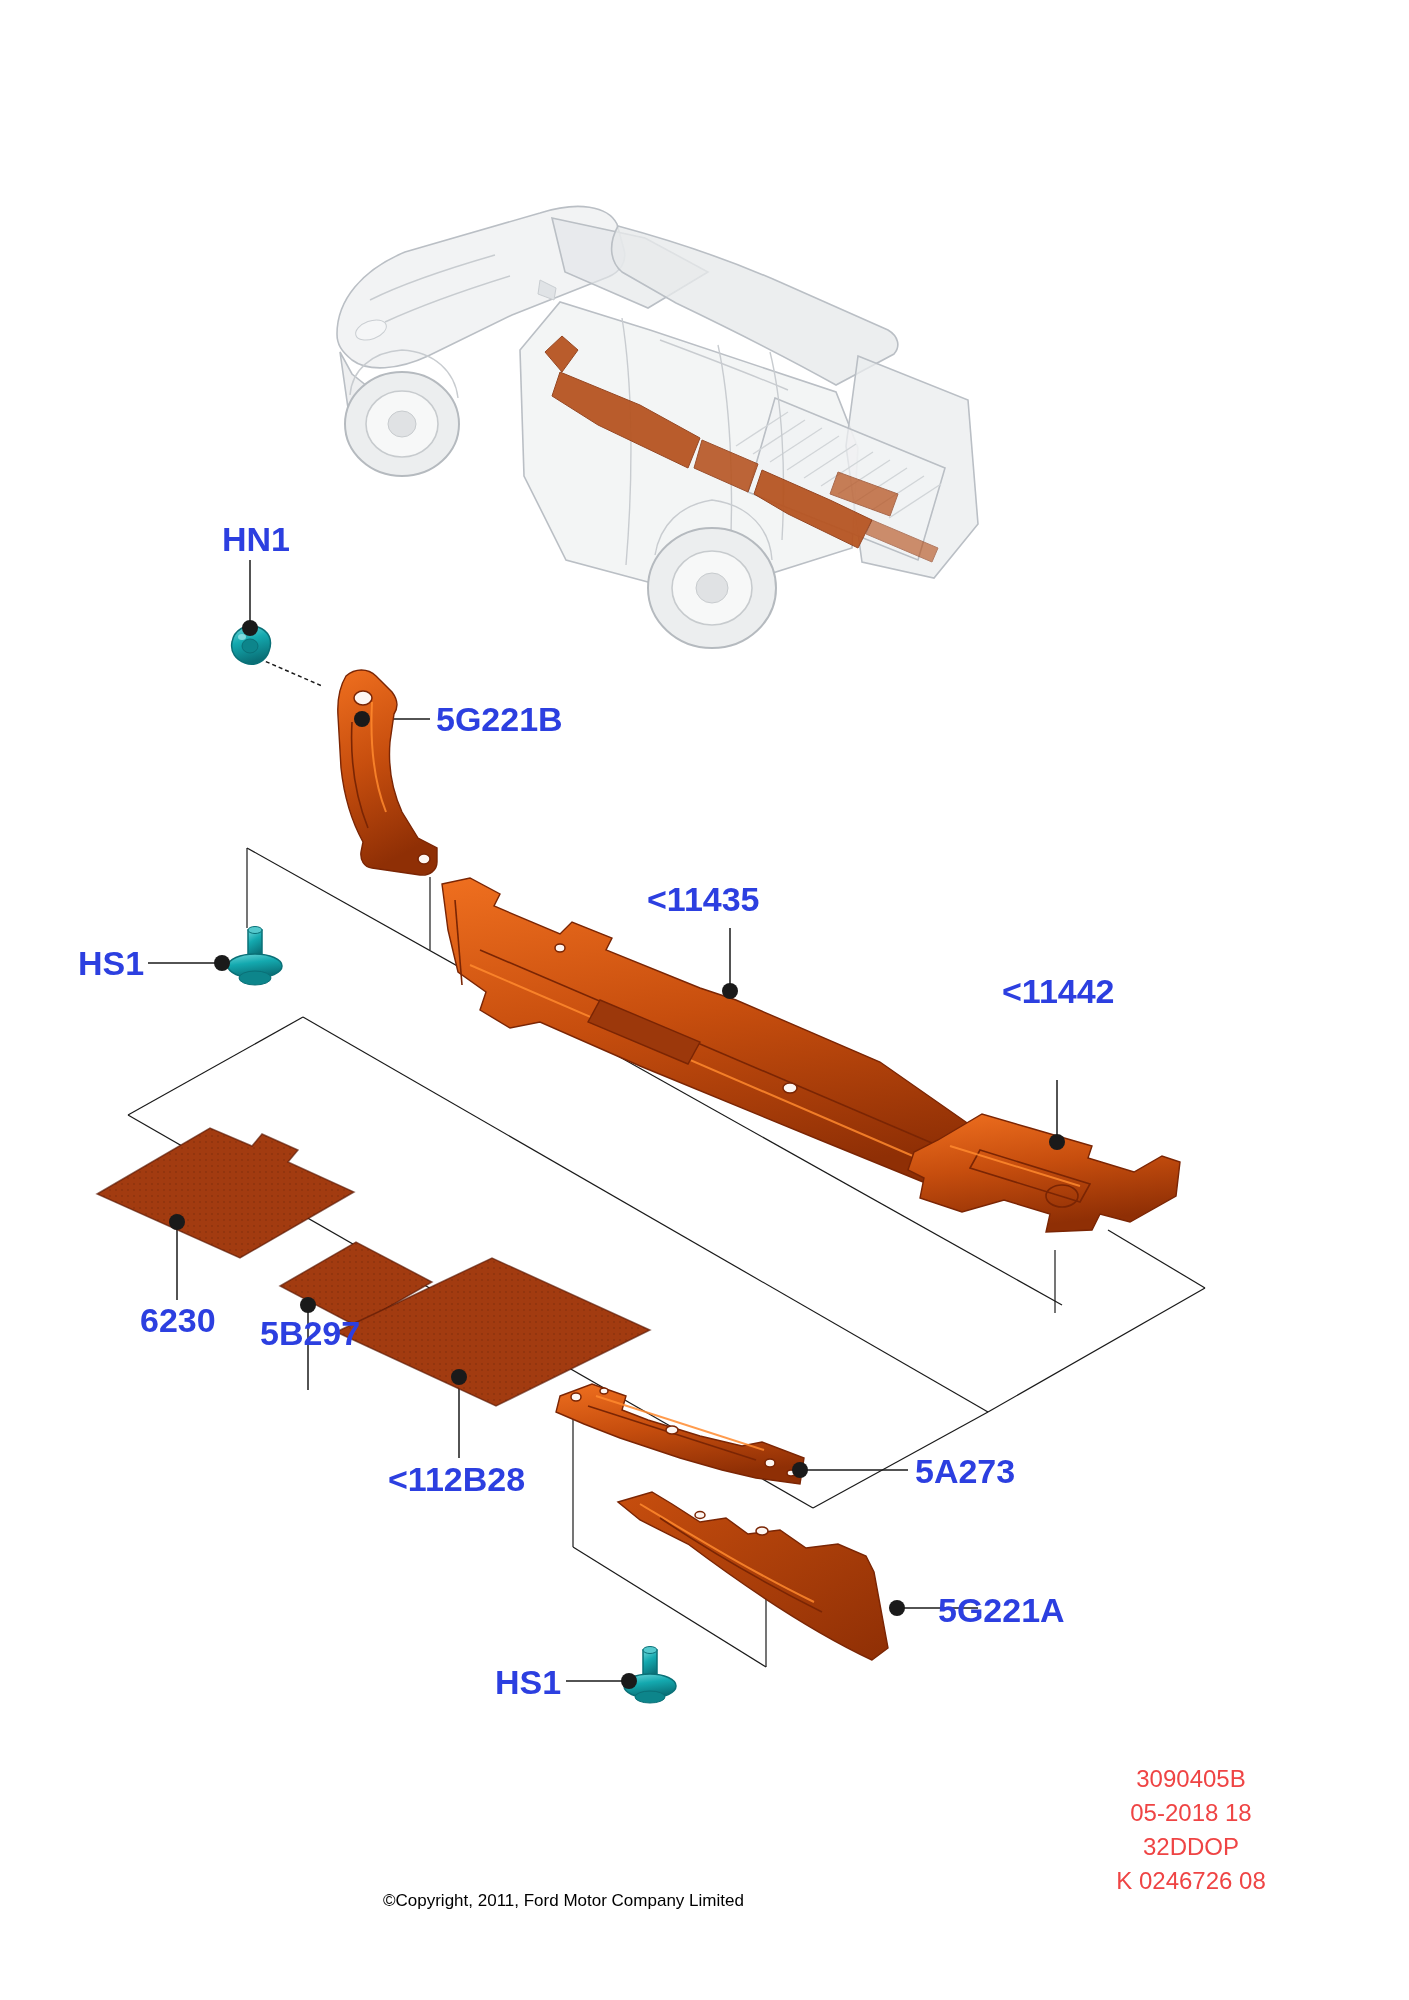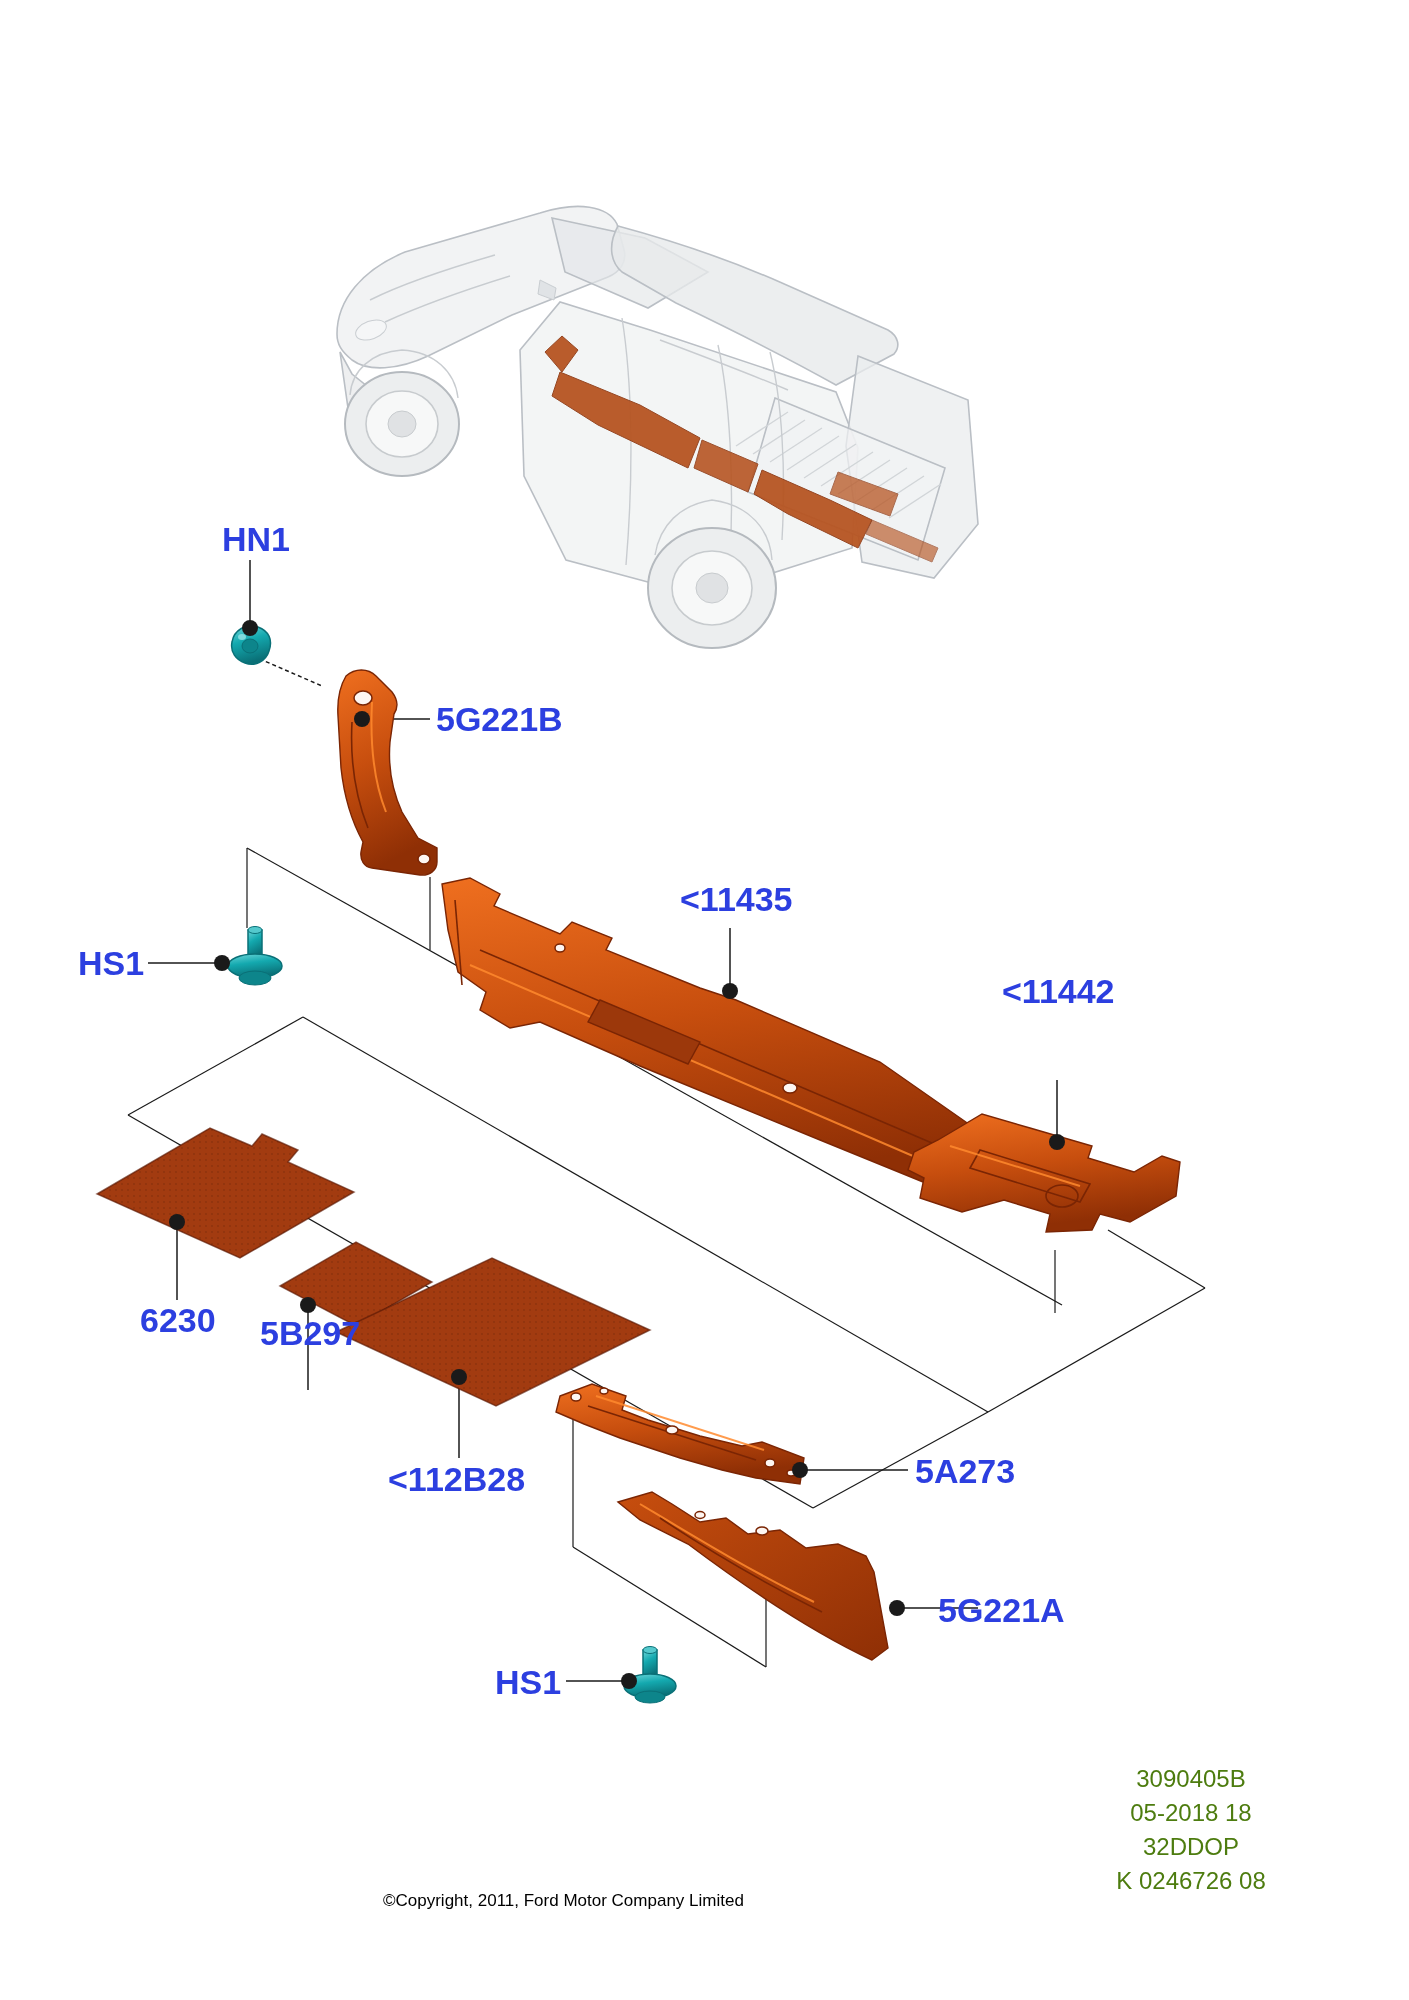--- a/index.html
+++ b/index.html
@@ -9,21 +9,21 @@
   }
   .stage{position:absolute;left:0;top:0;width:1138px;height:2000px;}
   svg{position:absolute;left:0;top:0;}
   .callout{
     position:absolute;color:var(--label-blue,#2c3fe0);
     font-weight:bold;font-size:34px;line-height:1;white-space:nowrap;
     letter-spacing:0px;cursor:pointer;
   }
   .doc-block{
     position:absolute;left:1191px;top:1762px;transform:translateX(-50%);
-    text-align:center;font-size:24px;line-height:34px;color:#4d7c0f;white-space:nowrap;
+    text-align:center;font-size:24px;line-height:34px;color:#ef4444;white-space:nowrap;
   }
   .copyright{
     position:absolute;left:383px;top:1891px;font-size:17px;color:#000;white-space:nowrap;
   }
   
   .gline{stroke:var(--line-black,#1a1a1a);stroke-width:1.2;fill:none;}
   .leader{stroke:var(--line-black,#1a1a1a);stroke-width:1.5;fill:none;}
   .dot{fill:var(--line-black,#1a1a1a);stroke:none;}
   .ghost{stroke:#b7bcc2;stroke-width:1.6;}
   .ghostline{stroke:#c6cace;stroke-width:1.4;fill:none;}
@@ -229,21 +229,21 @@
     <circle class="dot" cx="308" cy="1305" r="8"></circle>
     <circle class="dot" cx="459" cy="1377" r="8"></circle>
     <circle class="dot" cx="800" cy="1470" r="8"></circle>
     <circle class="dot" cx="897" cy="1608" r="8"></circle>
     <circle class="dot" cx="629" cy="1681" r="8"></circle>
   </g>
 </svg>
 
 <div class="callout" style="left:222px;top:522px">HN1</div>
 <div class="callout" style="left:436px;top:702px">5G221B</div>
-<div class="callout" style="left:680px;top:882px">&lt;11435</div>
+<div class="callout" style="left:647px;top:882px">&lt;11435</div>
 <div class="callout" style="left:1002px;top:974px">&lt;11442</div>
 <div class="callout" style="left:78px;top:946px">HS1</div>
 <div class="callout" style="left:140px;top:1303px">6230</div>
 <div class="callout" style="left:260px;top:1316px">5B297</div>
 <div class="callout" style="left:388px;top:1462px">&lt;112B28</div>
 <div class="callout" style="left:915px;top:1454px">5A273</div>
 <div class="callout" style="left:938px;top:1593px">5G221A</div>
 <div class="callout" style="left:495px;top:1665px">HS1</div>
 
 <div class="doc-block">

